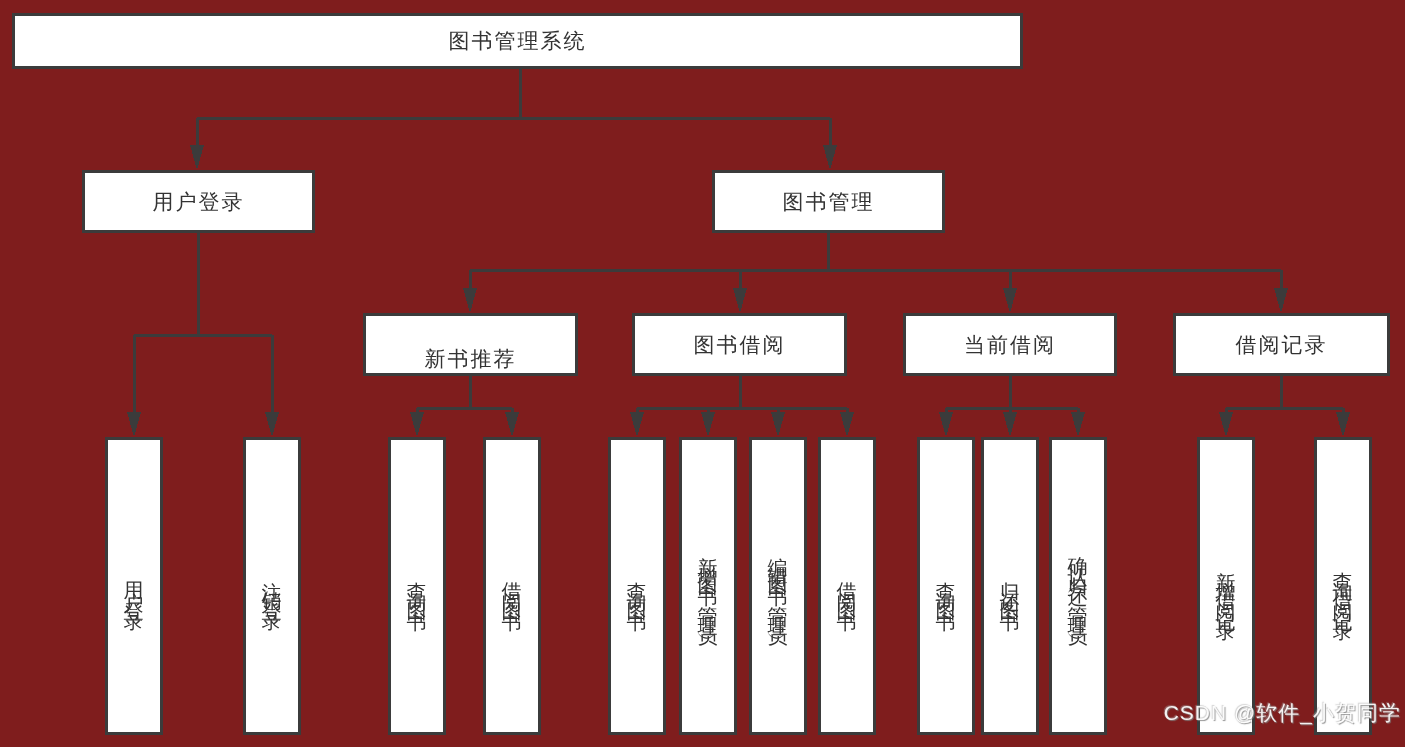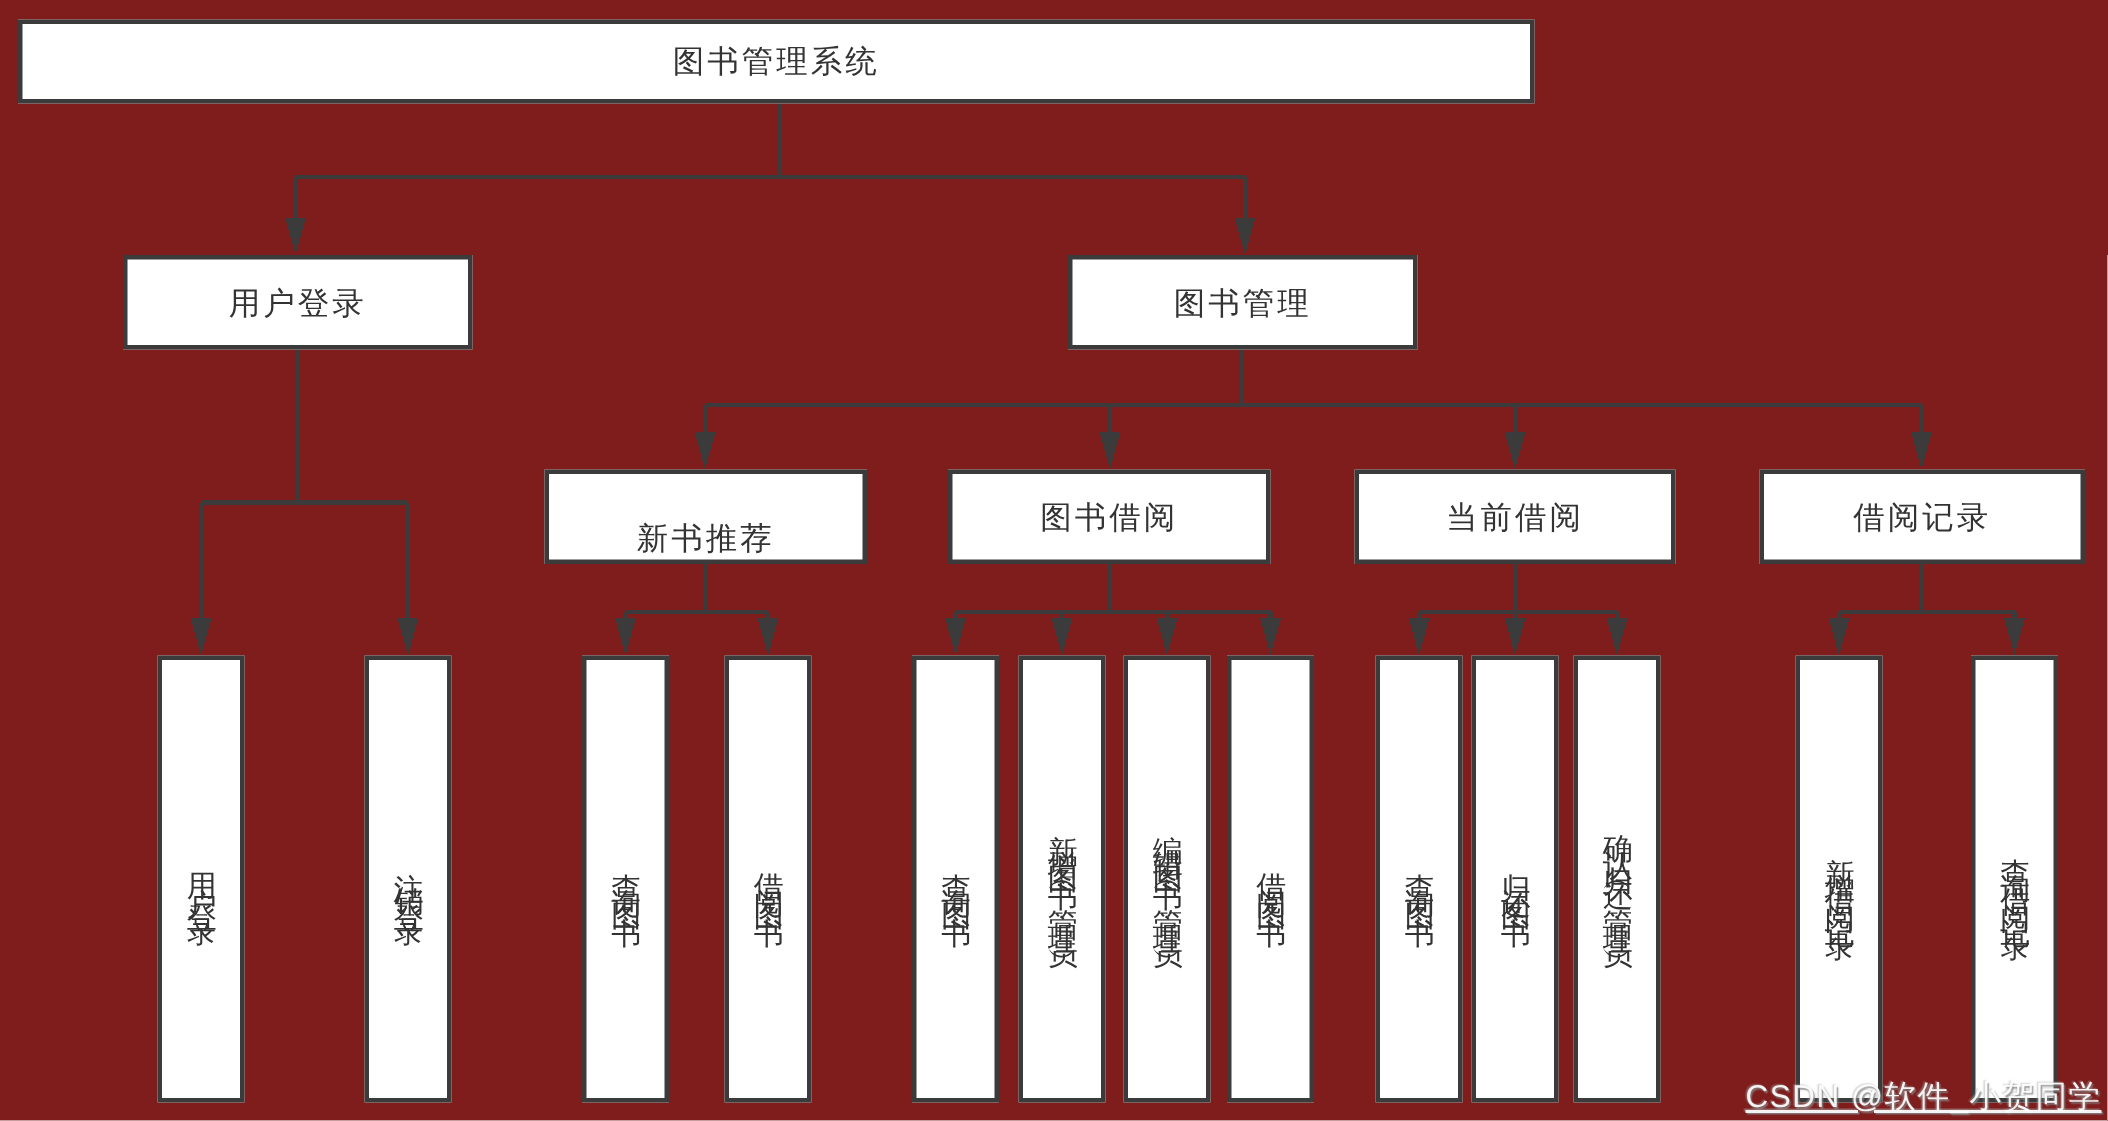--- a/index.html
+++ b/index.html
@@ -47,28 +47,27 @@
     writing-mode: vertical-rl;
     font-size: 20px;
     color: #333333;
     letter-spacing: 10px;
     line-height: 1;
     white-space: nowrap;
   }
   #watermark {
     position: absolute;
     right: 4px;
-    bottom: 2px;
+    bottom: 20px;
     font-size: 21px;
     color: rgba(255, 255, 255, 0.92);
     text-shadow: 1px 1px 1px rgba(130, 130, 130, 0.85), -1px -1px 1px rgba(170, 170, 170, 0.5);
     letter-spacing: 1px;
     z-index: 5;
     white-space: nowrap;
-    text-decoration: underline;
   }
 </style>
 </head>
 <body>
 
 <div id="stage">
 
   <svg id="connectors" viewBox="0 0 1405 747" shape-rendering="crispEdges">
     <g stroke="#3b3b3b" stroke-width="3" fill="none">
 

